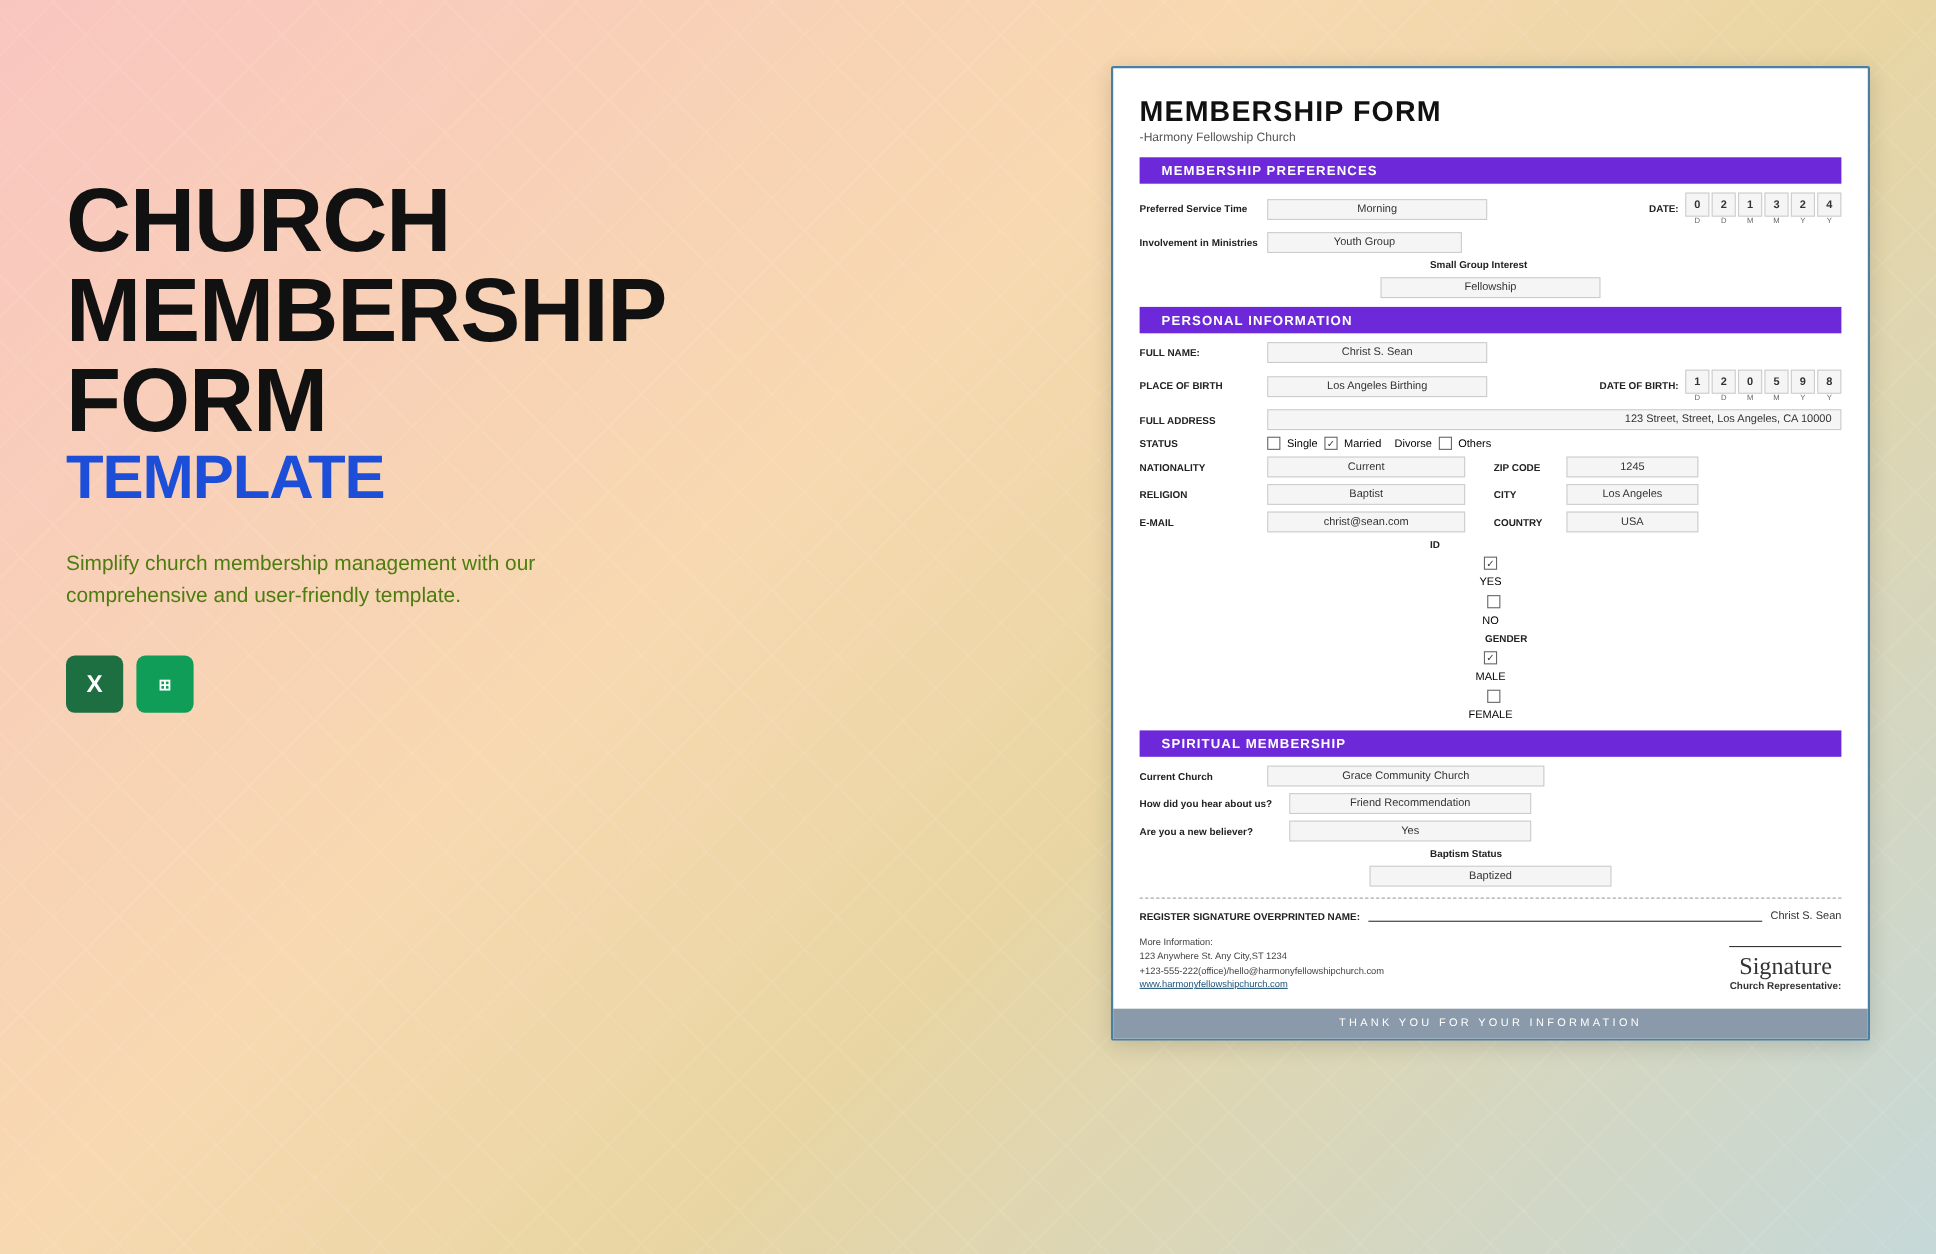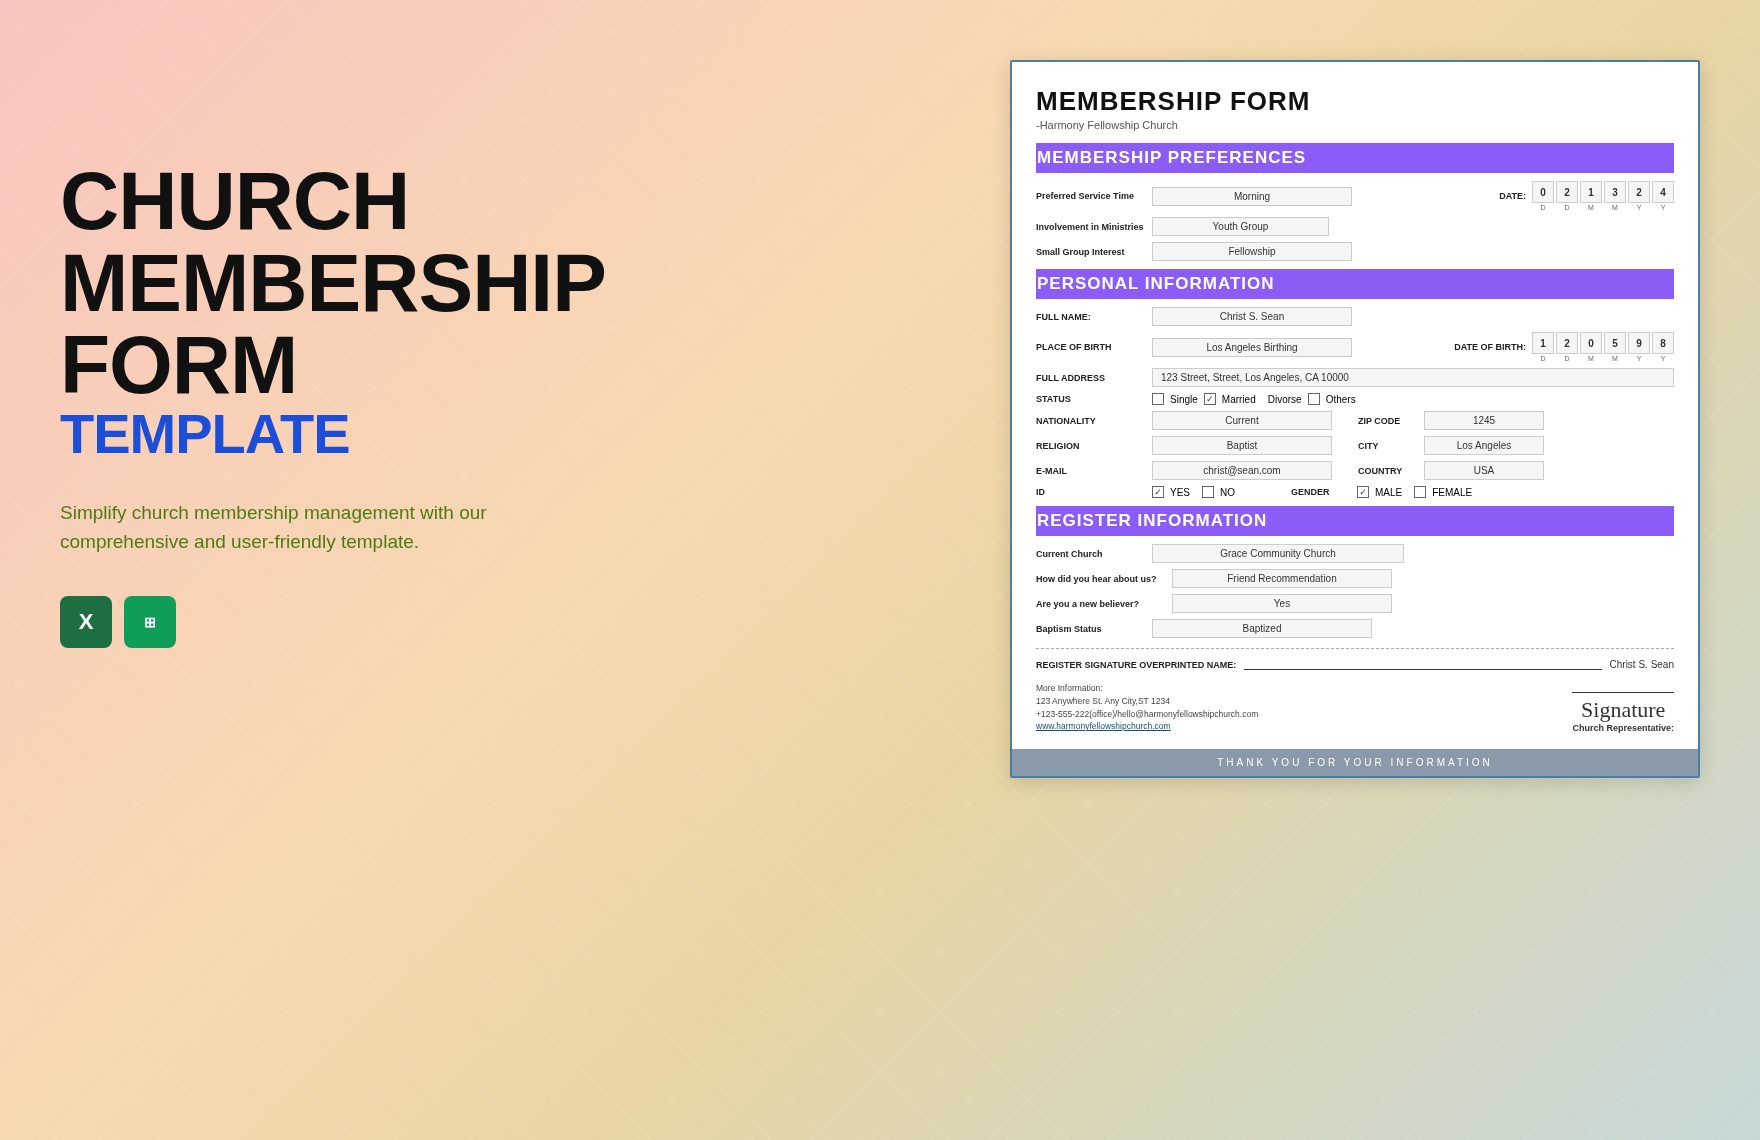--- a/index.html
+++ b/index.html
@@ -125,26 +125,26 @@
 
     .form-subtitle {
       font-size: 11px;
       color: #555;
       margin-top: 2px;
       margin-bottom: 12px;
     }
 
     
     .section-header {
-      background: #8b5cf6;
+      background: #6d28d9;
       color: white;
-      font-size: 17px;
+      font-size: 12px;
       font-weight: bold;
       letter-spacing: 1px;
-      padding: 5px 1px;
+      padding: 5px 20px;
       margin-bottom: 8px;
     }
 
     
     .form-row {
       display: flex;
       align-items: center;
       margin-bottom: 6px;
       gap: 6px;
     }
@@ -225,21 +225,21 @@
       font-size: 9px;
     }
 
     
     .address-value {
       flex: 1;
       background: #f5f5f5;
       border: 1px solid #ccc;
       padding: 3px 8px;
       font-size: 10px;
-      text-align: left;
+      text-align: right;
       color: #333;
     }
 
     
     .form-footer {
       border-top: 1px dashed #aaa;
       margin-top: 10px;
       padding-top: 10px;
       padding-bottom: 8px;
     }
@@ -284,20 +284,21 @@
       color: white;
       text-align: center;
       font-size: 10px;
       letter-spacing: 3px;
       padding: 8px;
       margin: 8px -24px 0 -24px;
     }
 
     .section-gap {
       margin-bottom: 8px;
+      flex-direction: column;
     }
 
     .footer-two-col {
       display: flex;
       justify-content: space-between;
       align-items: flex-end;
     }
   </style>
 </head>
 <body>
@@ -459,21 +460,21 @@
     <div class="checkbox" style="margin-left:6px;"></div>
     <span style="font-size:10px;">NO</span>
     <span class="field-label" style="min-width:60px; margin-left:50px;">GENDER</span>
     <div class="checkbox checked"></div>
     <span style="font-size:10px;">MALE</span>
     <div class="checkbox" style="margin-left:6px;"></div>
     <span style="font-size:10px;">FEMALE</span>
   </div>
 
   <div class="section-header">
-    <span>REGISTER INFORMATION</span>
+    <span>SPIRITUAL MEMBERSHIP</span>
   </div>
 
   <div class="form-row">
     <span class="field-label">Current Church</span>
     <div class="field-value" style="width:252px;">Grace Community Church</div>
   </div>
 
   <div class="form-row">
     <span class="field-label" style="min-width:130px;">How did you hear about us?</span>
     <div class="field-value" style="width:220px;">Friend Recommendation</div>

